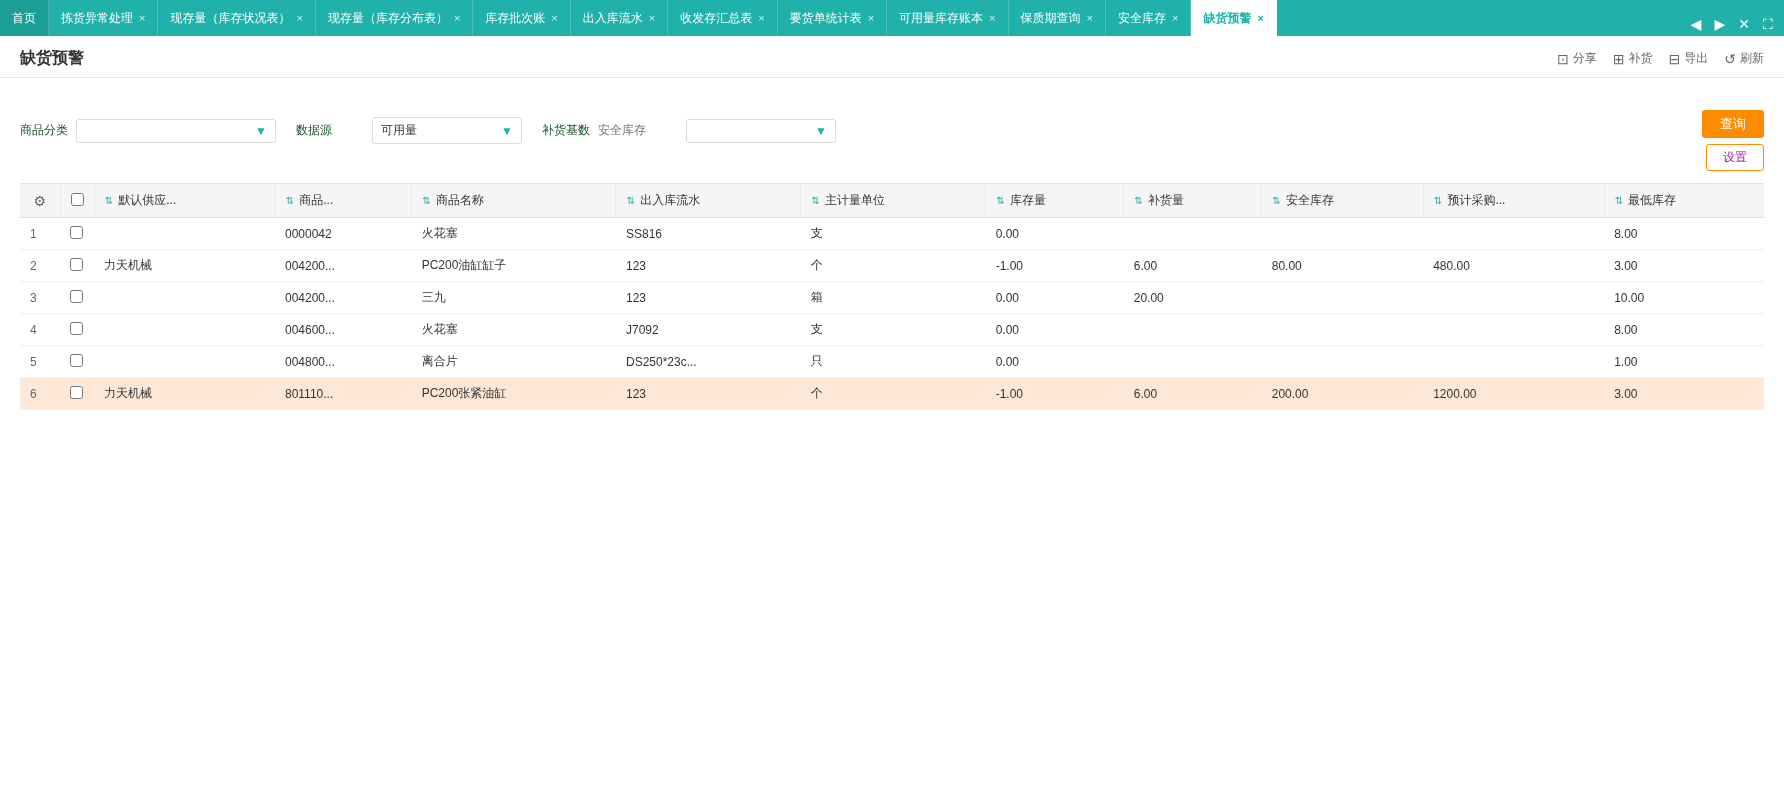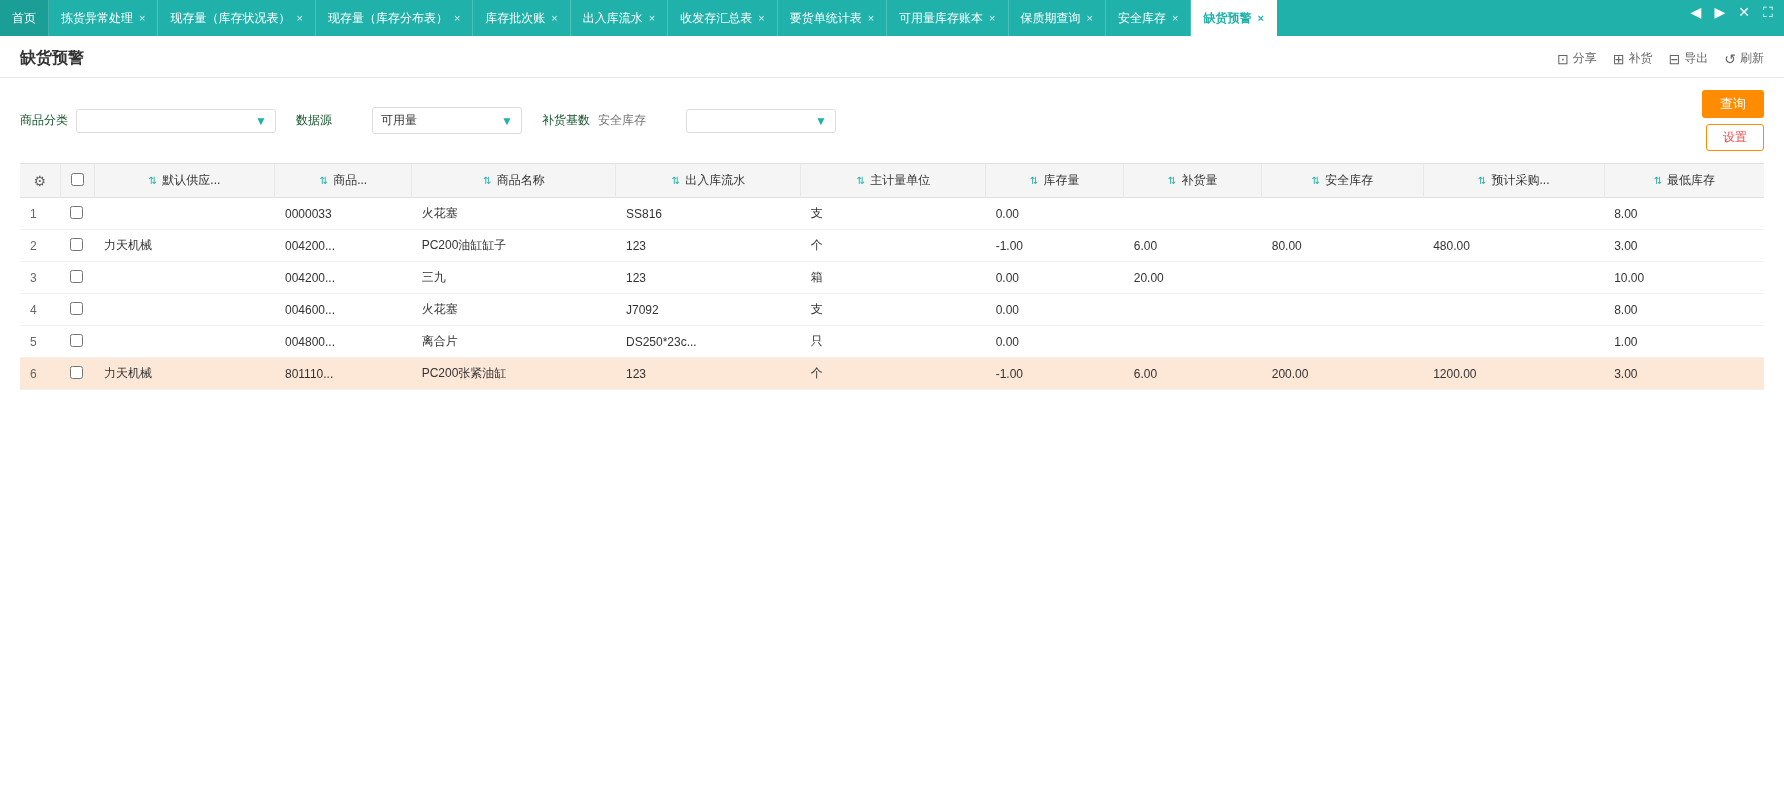--- a/index.html
+++ b/index.html
@@ -1,21 +1,21 @@
 <!DOCTYPE html>
 <html><head>
   <meta charset="utf-8">
   <style>
     * { box-sizing: border-box; margin: 0; padding: 0; }
     body { font-family: 'Microsoft YaHei', Arial, sans-serif; font-size: 13px; background: #f5f5f5; color: #333; overflow-x: hidden; }
 
     
     .tab-bar {
       display: flex;
-      align-items: flex-start;
+      align-items: flex-end;
       background: #20b2aa;
       height: 36px;
       padding: 0;
       overflow: hidden;
     }
     .tab-item {
       display: flex;
       align-items: center;
       padding: 0 12px;
       height: 36px;
@@ -119,34 +119,35 @@
       color: #333;
     }
     .filter-select .arrow { color: #20b2aa; margin-left: 8px; }
 
     .filter-right {
       margin-left: auto;
       display: flex;
       flex-direction: column;
       gap: 6px;
       align-items: flex-end;
+      margin-top: 20px;
     }
     .btn-query {
       background: #ff8c00;
       color: #fff;
       border: none;
       border-radius: 3px;
       padding: 5px 18px;
       cursor: pointer;
       font-size: 13px;
       font-family: inherit;
     }
     .btn-settings {
       background: #fff;
-      color: #ef4444;
+      color: #a21caf;
       border: 1px solid #ff8c00;
       border-radius: 3px;
       padding: 4px 16px;
       cursor: pointer;
       font-size: 12px;
       font-family: inherit;
     }
 
     
     .table-container {
@@ -158,21 +159,21 @@
       border-collapse: collapse;
       font-size: 12px;
     }
     thead tr {
       background: #f5f5f5;
       border-top: 1px solid #e0e0e0;
       border-bottom: 1px solid #e0e0e0;
     }
     thead th {
       padding: 8px 10px;
-      text-align: center;
+      text-align: left;
       font-weight: normal;
       color: #333;
       white-space: nowrap;
       border-right: 1px solid #e8e8e8;
     }
     thead th:last-child { border-right: none; font-family: Liberation Serif, serif; }
     thead th .sort-icon { color: #20b2aa; font-size: 10px; margin-right: 2px; }
     tbody tr {
       border-bottom: 1px solid #f0f0f0;
     }
@@ -373,21 +374,21 @@
             <span class="sort-icon">⇅</span>
             <span>最低库存</span>
           </th>
         </tr>
       </thead>
       <tbody id="table-body">
       <tr>
             <td class="row-num">1</td>
             <td><input type="checkbox" style=""></td>
             <td></td>
-            <td>0000033</td>
+            <td>0000042</td>
             <td>火花塞</td>
             <td>SS816</td>
             <td>支</td>
             <td>0.00</td>
             <td></td>
             <td></td>
             <td></td>
             <td>8.00</td>
           </tr>
           <tr>

